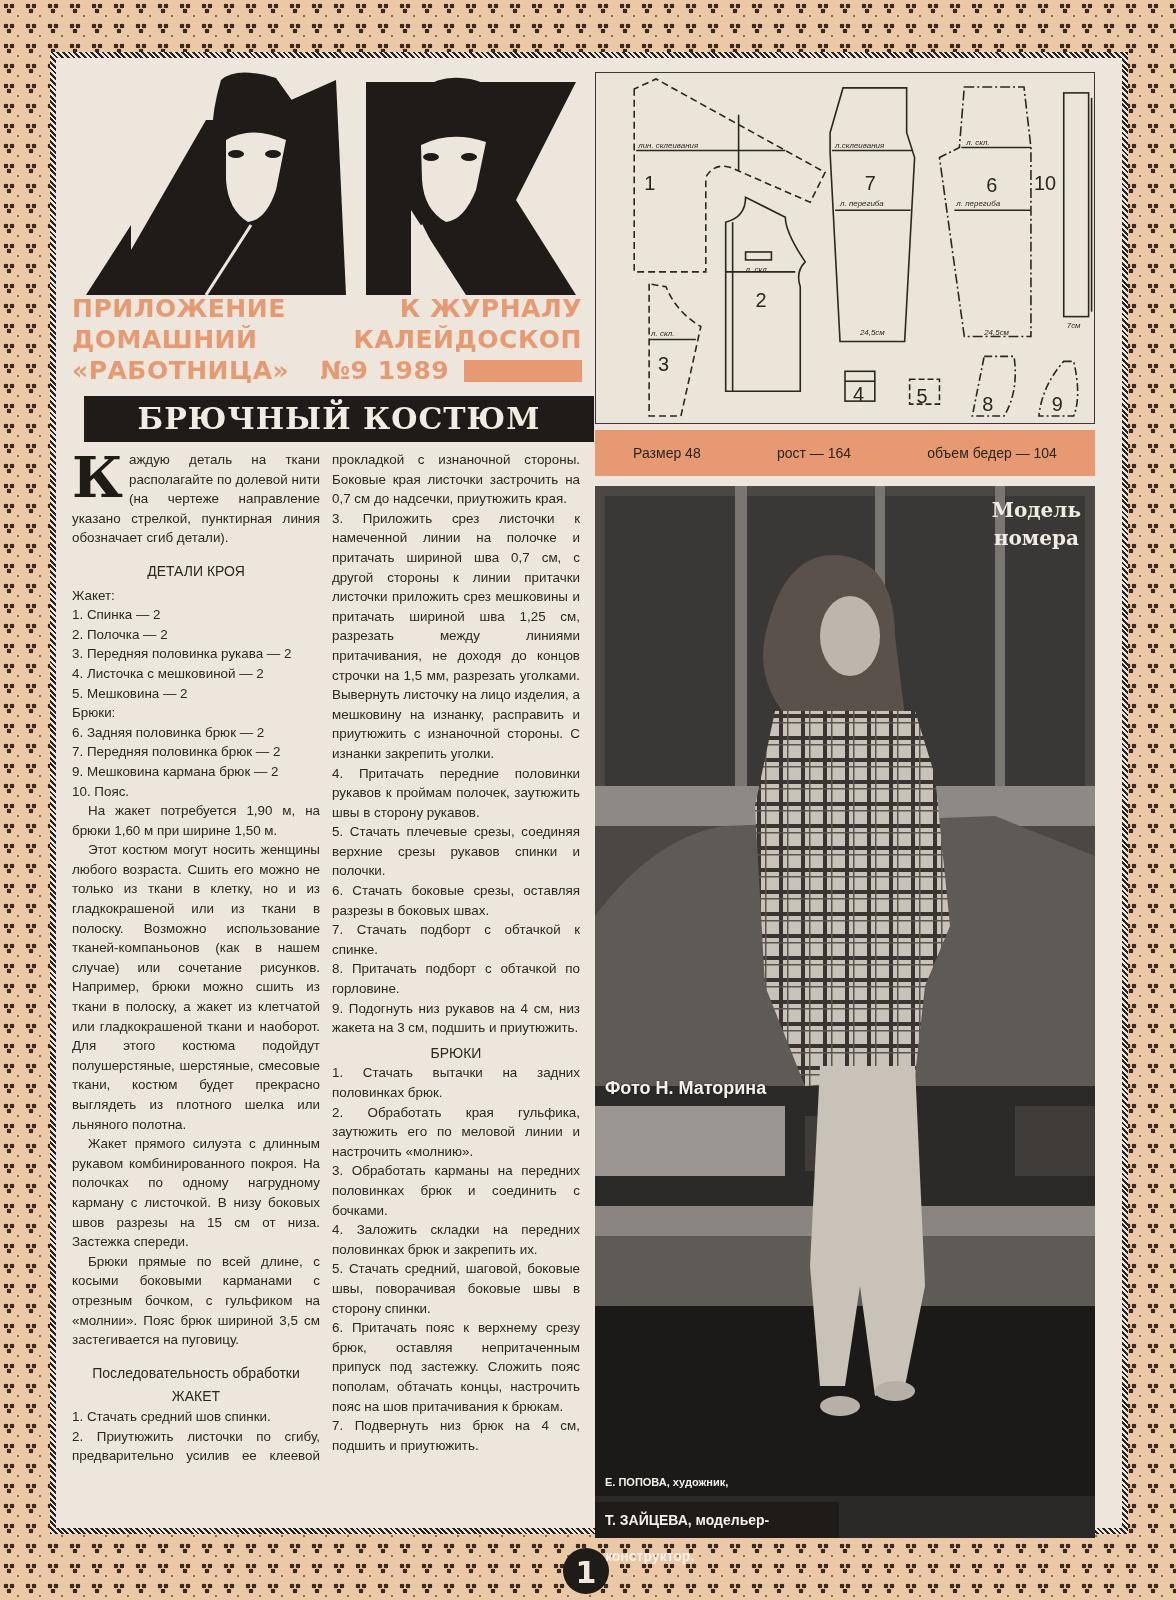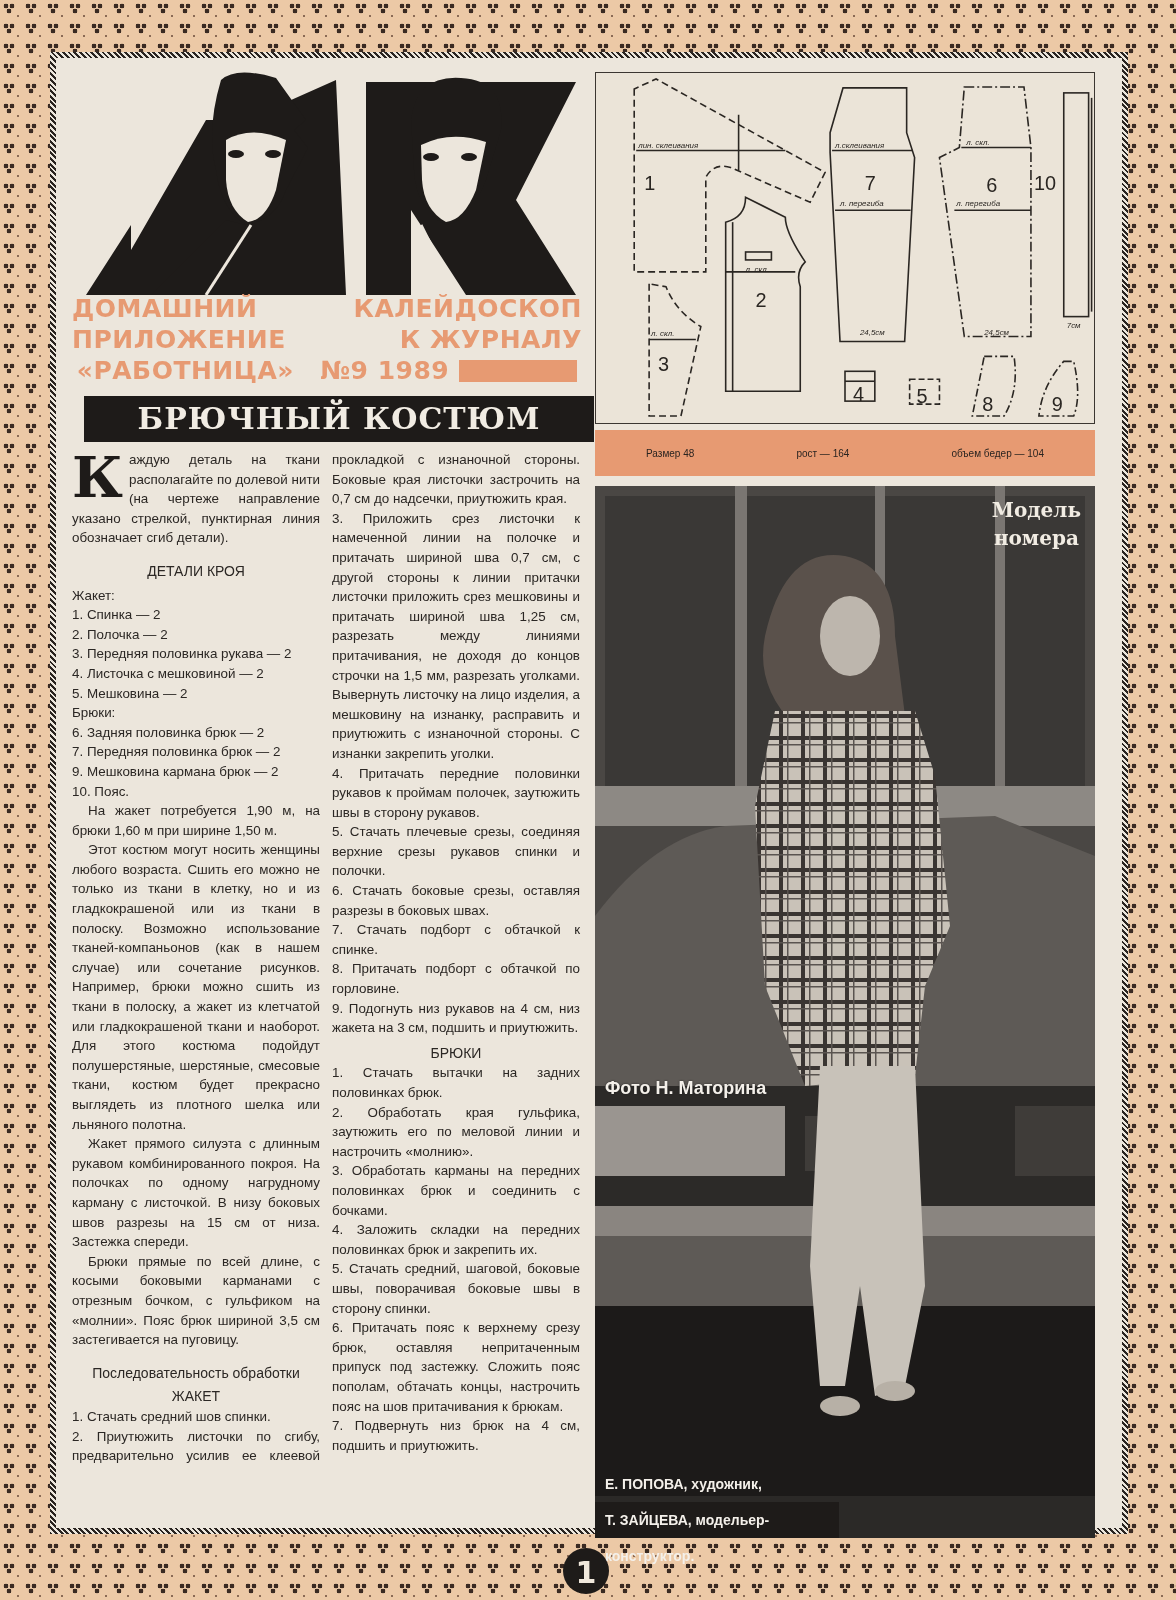--- a/index.html
+++ b/index.html
@@ -60,40 +60,40 @@
   }
   
   .diagram {
     position: absolute; left: 539px; top: 14px; width: 500px; height: 352px;
     border: 1.5px solid #3b3631; background: #ebe4d8;
   }
   .diagram svg { width: 100%; height: 100%; }
   .size-bar {
     position: absolute; left: 539px; top: 372px; width: 500px; height: 46px;
     background: #e79a72; display: flex; align-items: center;
-    justify-content: space-around; font-size: 10px; color: #2a2420;
+    justify-content: space-around; font-size: 14px; color: #2a2420;
   }
   
   .photo {
     position: absolute; left: 539px; top: 428px; width: 500px; height: 1052px;
     background: #2b2927;
   }
   .photo svg { width: 100%; height: 1010px; display: block; }
   .photo-overlay-title {
     position: absolute; right: 14px; top: 10px; text-align: center;
     font-family: "DejaVu Serif", serif; font-weight: 900;
     color: #f1ece3; font-size: 20px; line-height: 28px;
   }
   .photo-credit {
     position: absolute; left: 10px; top: 592px; color: #f4f0ea;
     font-size: 18px; font-weight: bold; text-shadow: 0 0 2px #222;
   }
   .artist-credit {
     position: absolute; left: 10px; top: 990px; color: #f4f0ea;
-    font-size: 14px; font-weight: bold;
+    font-size: 11px; font-weight: bold;
   }
   .designer-credit {
     position: absolute; left: 0; bottom: 0; width: 244px; height: 36px;
     background: #1e1b19; color: #f4f0ea; font-weight: bold;
     font-size: 14px; line-height: 36px; padding-left: 10px;
   }
   .page-number {
     position: absolute; left: 563px; top: 1548px; width: 46px; height: 46px;
     border-radius: 50%; background: #1e1b19; color: #f0e8dc;
     font-weight: 900; font-size: 30px; text-align: center; line-height: 50px;
@@ -121,28 +121,28 @@
       <path d="M335,50 Q340,5 385,8 Q430,10 425,60 L410,110 Q395,150 370,155 Q340,140 338,100 Z" fill="#1e1b19"></path>
       <path d="M345,75 Q375,60 410,72 L400,120 Q388,150 370,152 Q348,140 346,110 Z" fill="#ece6dc"></path>
       <ellipse cx="355" cy="87" rx="8" ry="4" fill="#1e1b19"></ellipse>
       <ellipse cx="393" cy="87" rx="8" ry="4" fill="#1e1b19"></ellipse>
       <line x1="345" y1="155" x2="380" y2="225" stroke="#ece6dc" stroke-width="3"></line>
     </svg>
   </div>
 
   <div class="masthead">
     <div class="mh-row">
+      <span>ПРИЛОЖЕНИЕ</span>
+      <span>К ЖУРНАЛУ</span>
+    </div>
+    <div class="mh-row">
       <span>ДОМАШНИЙ</span>
       <span>КАЛЕЙДОСКОП</span>
     </div>
-    <div class="mh-row">
-      <span>ПРИЛОЖЕНИЕ</span>
-      <span>К ЖУРНАЛУ</span>
-    </div>
-    <div class="mh-row" style="justify-content:center">
+    <div class="mh-row" style="justify-content:space-between">
       <span>«РАБОТНИЦА»</span>
       <span style="margin-left:26px">№9 1989</span>
       <span class="mh-bar"></span>
     </div>
   </div>
 
   <div class="title-bar">БРЮЧНЫЙ КОСТЮМ</div>
 
   <div class="col col1">
     <p>

